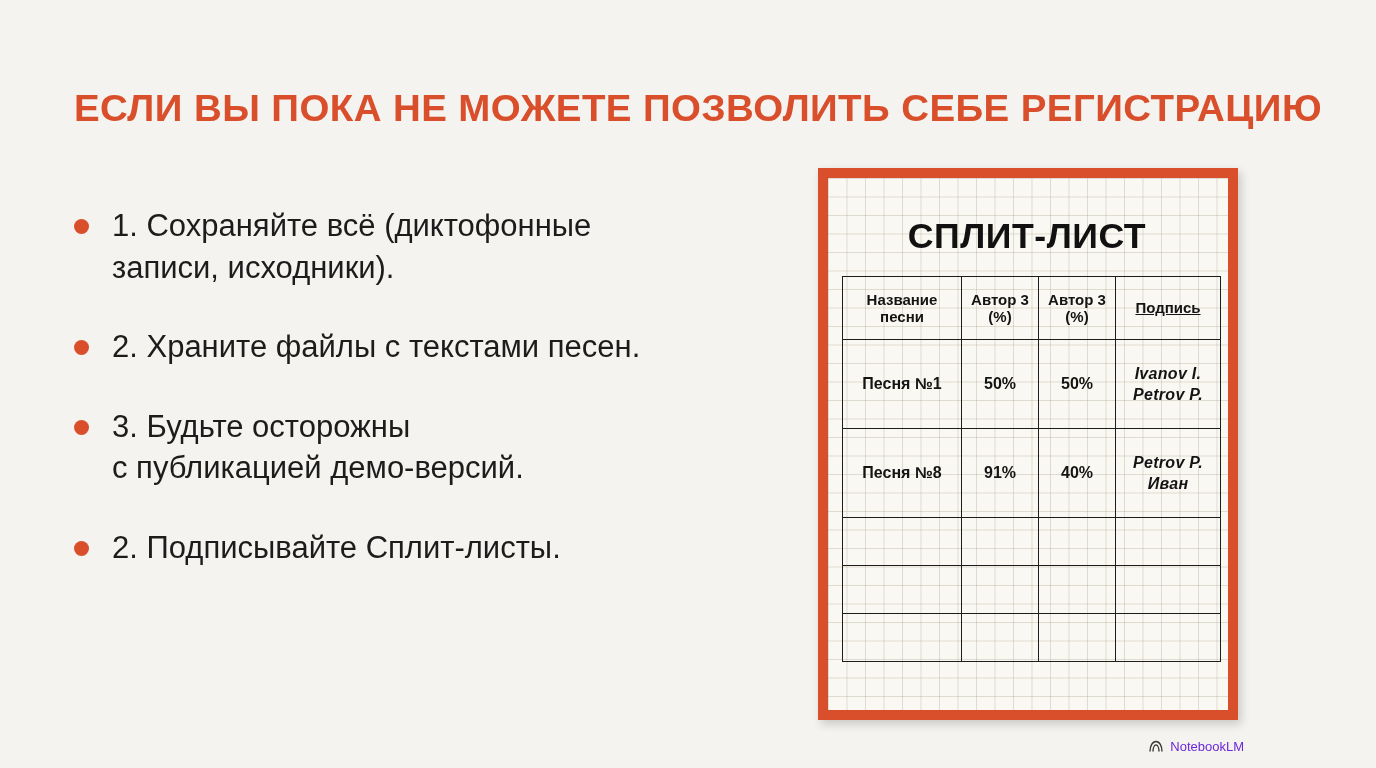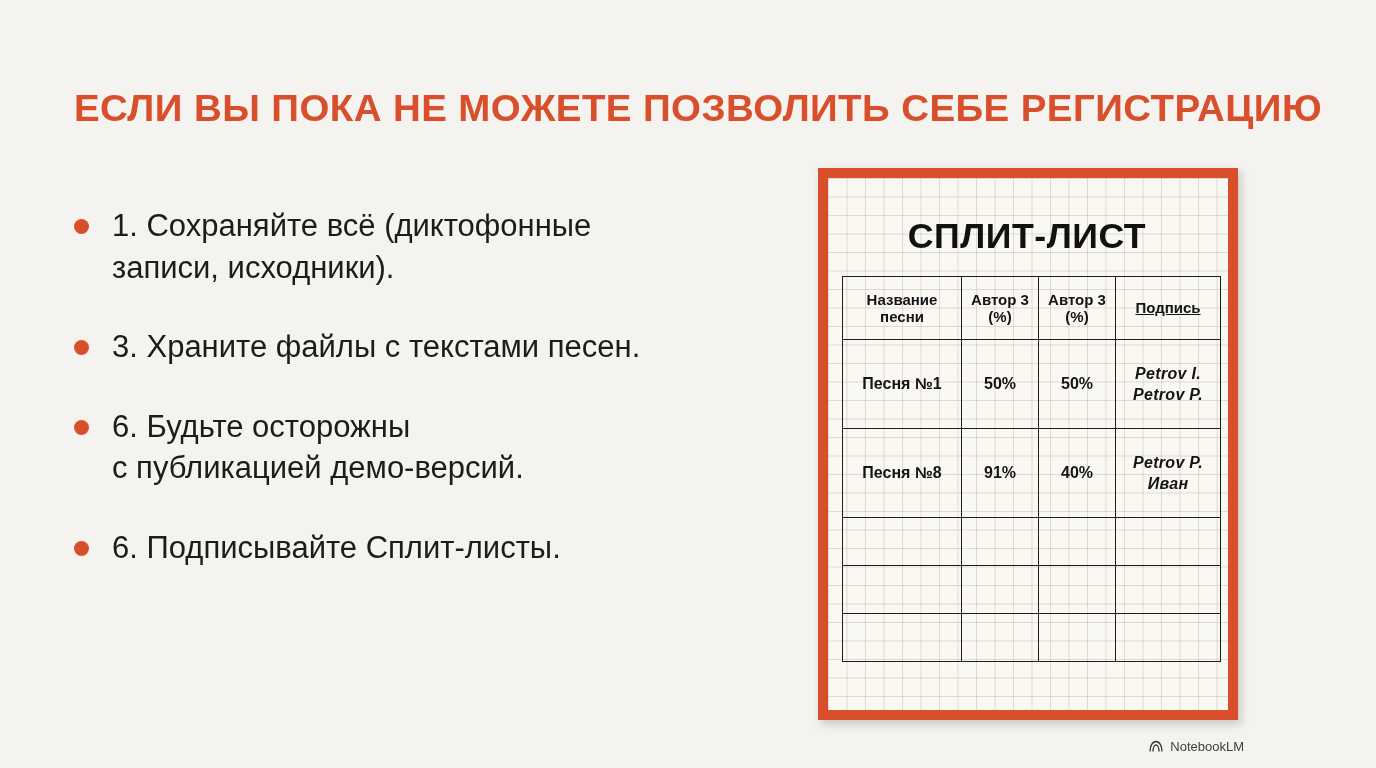--- a/index.html
+++ b/index.html
@@ -154,21 +154,21 @@
   }
 
   
   .watermark {
     position: absolute;
     right: 20px;
     bottom: 14px;
     display: flex;
     align-items: center;
     gap: 6px;
-    color: #404040;
+    color: #6d28d9;
     font-size: 13px;
     font-family: "Liberation Sans", sans-serif;
   }
   .watermark svg { display: block; }
 </style>
 </head>
 <body>
 
 <div class="slide">
 
@@ -177,32 +177,32 @@
   <div class="bullets">
 
     <div class="bullet-row">
       <span class="bullet-dot"></span>
       <div class="bullet-text">1. Сохраняйте всё (диктофонные
 записи, исходники).</div>
     </div>
 
     <div class="bullet-row">
       <span class="bullet-dot"></span>
-      <div class="bullet-text">3. Храните файлы с текстами песен.</div>
-    </div>
-
-    <div class="bullet-row">
-      <span class="bullet-dot"></span>
-      <div class="bullet-text">6. Будьте осторожны
+      <div class="bullet-text">2. Храните файлы с текстами песен.</div>
+    </div>
+
+    <div class="bullet-row">
+      <span class="bullet-dot"></span>
+      <div class="bullet-text">3. Будьте осторожны
 с публикацией демо-версий.</div>
     </div>
 
     <div class="bullet-row">
       <span class="bullet-dot"></span>
-      <div class="bullet-text">6. Подписывайте Сплит-листы.</div>
+      <div class="bullet-text">2. Подписывайте Сплит-листы.</div>
     </div>
 
   </div>
 
   <div class="card-frame">
     <div class="card-inner">
 
       <div class="card-title">СПЛИТ-ЛИСТ</div>
 
       <table class="split-table">
@@ -213,21 +213,21 @@
             <th class="col-a2">Автор 3 (%)</th>
             <th class="col-sign">Подпись</th>
           </tr>
         </thead>
         <tbody>
           <tr>
             <td>Песня №1</td>
             <td>50%</td>
             <td>50%</td>
             <td class="sign-cell">
-              <span>Petrov I.</span>
+              <span>Ivanov I.</span>
               <span class="sign-scribble">Petrov P.</span>
             </td>
           </tr>
           <tr>
             <td>Песня №8</td>
             <td>91%</td>
             <td>40%</td>
             <td class="sign-cell">
               <span>Petrov P.</span>
               <span class="sign-scribble">Иван</span>

